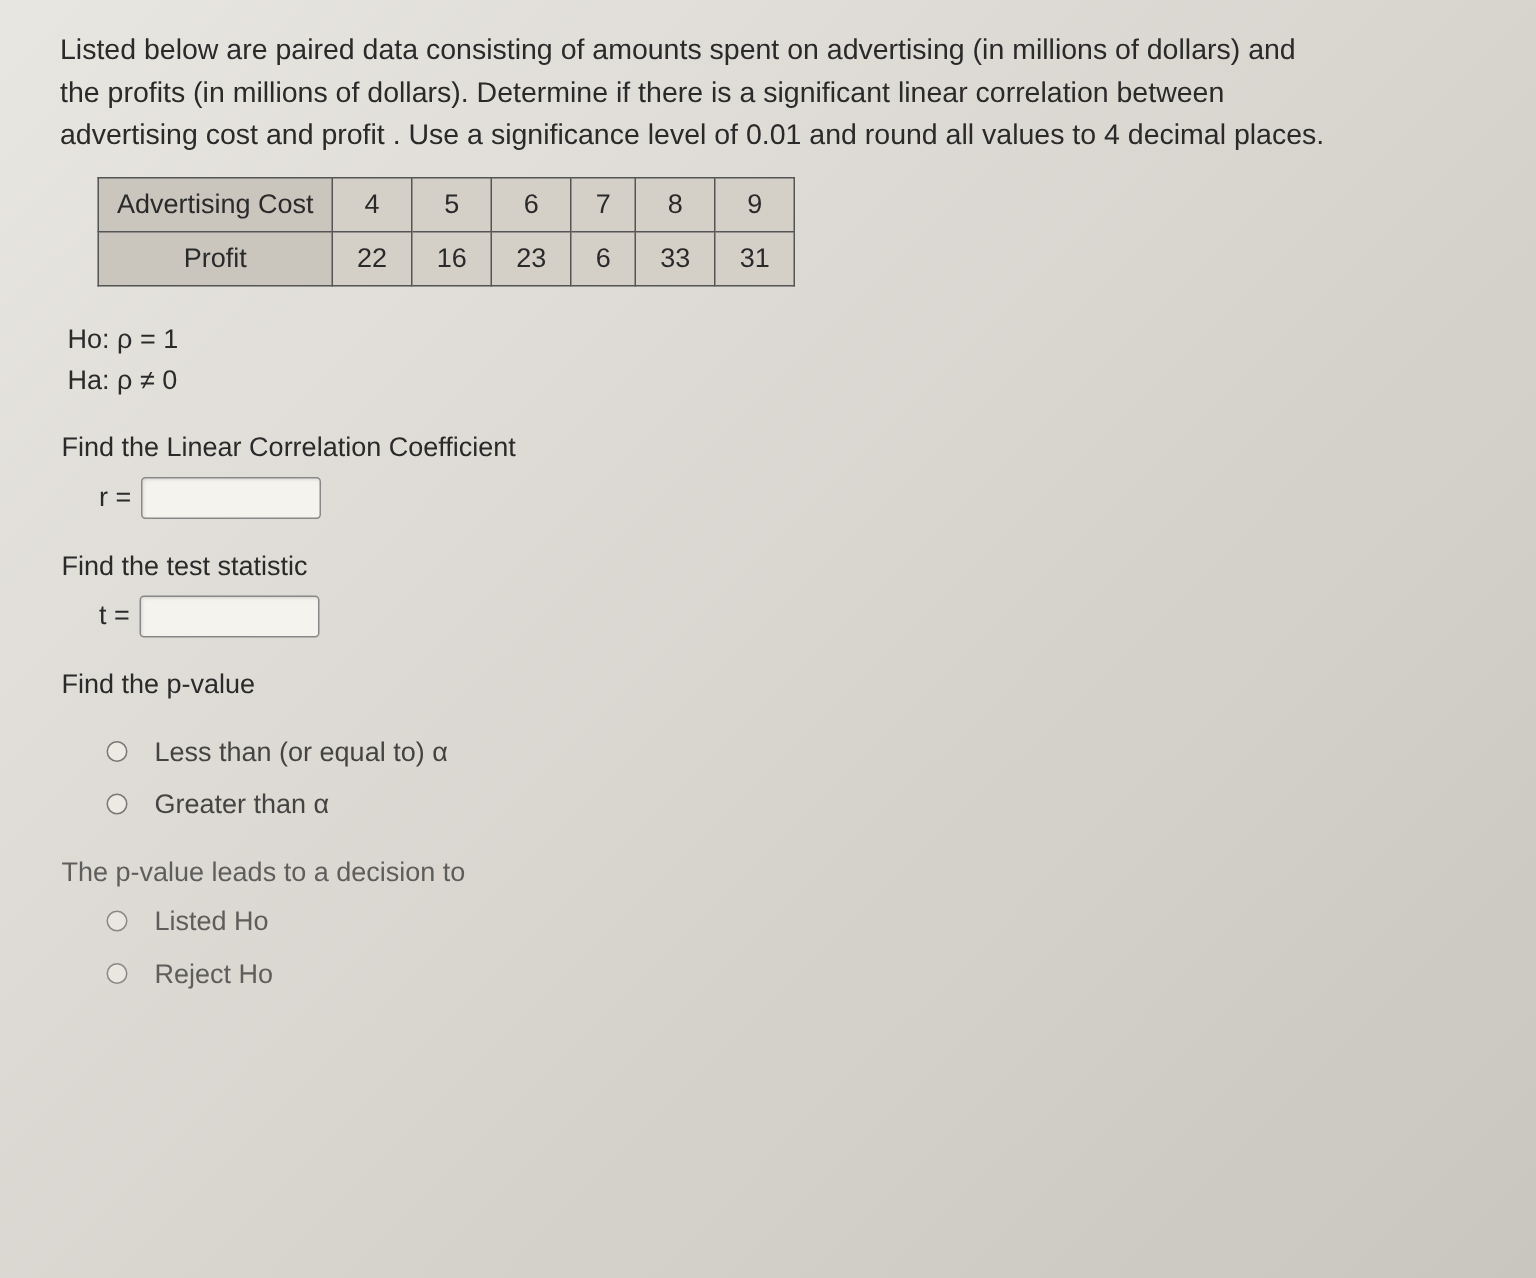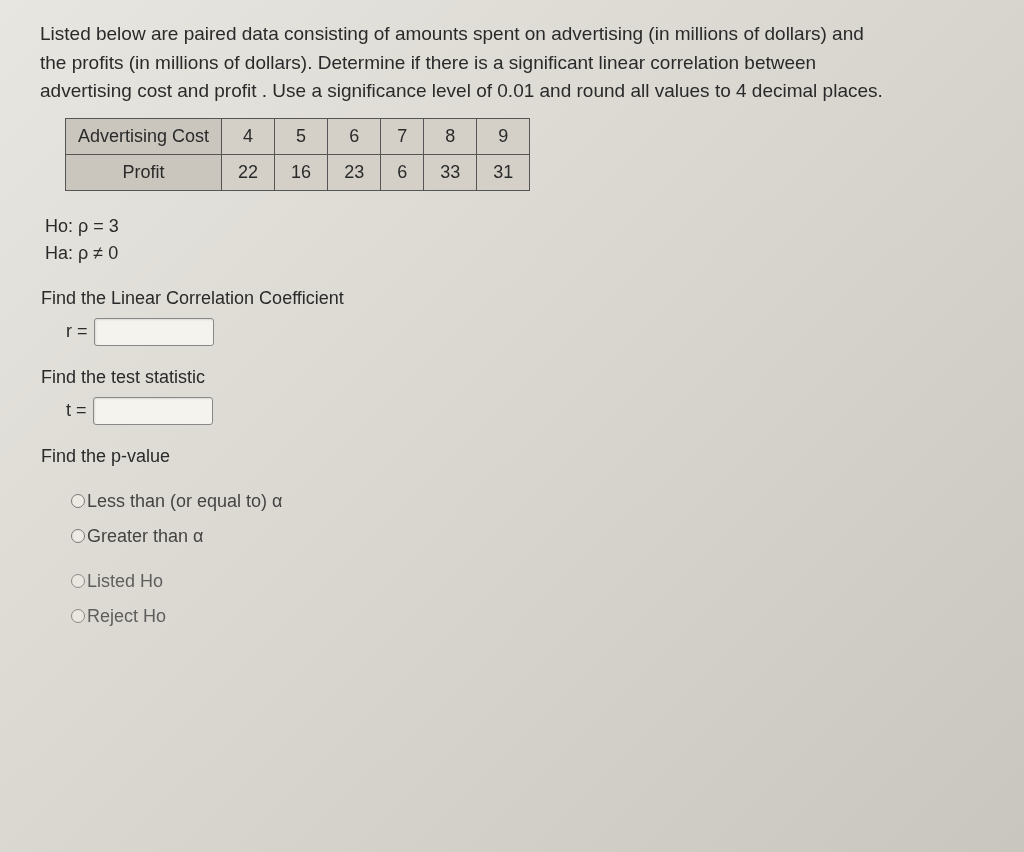--- a/index.html
+++ b/index.html
@@ -68,21 +68,21 @@
       height: 28px;
       display: inline-block;
       border-radius: 3px;
       box-shadow: inset 1px 1px 2px rgba(0,0,0,0.1);
     }
     .radio-option {
       margin-left: 30px;
       margin-bottom: 8px;
       display: flex;
       align-items: center;
-      gap: 2px;
+      gap: 18px;
     }
     .radio-circle {
       width: 14px;
       height: 14px;
       border: 1.5px solid #666;
       border-radius: 50%;
       display: inline-block;
       background: #f0ede6;
     }
     .faded {
@@ -118,21 +118,21 @@
     <td>16</td>
     <td>23</td>
     <td>6</td>
     <td>33</td>
     <td>31</td>
   </tr>
 </tbody>
   </table>
 
 <div class="hypotheses">
-  <div>Ho: ρ = 3</div>
+  <div>Ho: ρ = 1</div>
   <div>Ha: ρ ≠ 0</div>
 </div>
 
 <div class="section">
   <div class="section-title">Find the Linear Correlation Coefficient</div>
   <div class="input-row">
     <span>r =</span>
     <span class="input-box"></span>
   </div>
 </div>
@@ -154,20 +154,21 @@
     <span class="radio-circle"></span>
     <span>Less than (or equal to) α</span>
   </div>
   <div class="radio-option">
     <span class="radio-circle"></span>
     <span>Greater than α</span>
   </div>
 </div>
 
 <div class="section more-faded">
+  <div class="section-title">The p-value leads to a decision to</div>
   <div class="radio-option">
     <span class="radio-circle"></span>
     <span>Listed Ho</span>
   </div>
   <div class="radio-option">
     <span class="radio-circle"></span>
     <span>Reject Ho</span>
   </div>
 </div>
 

